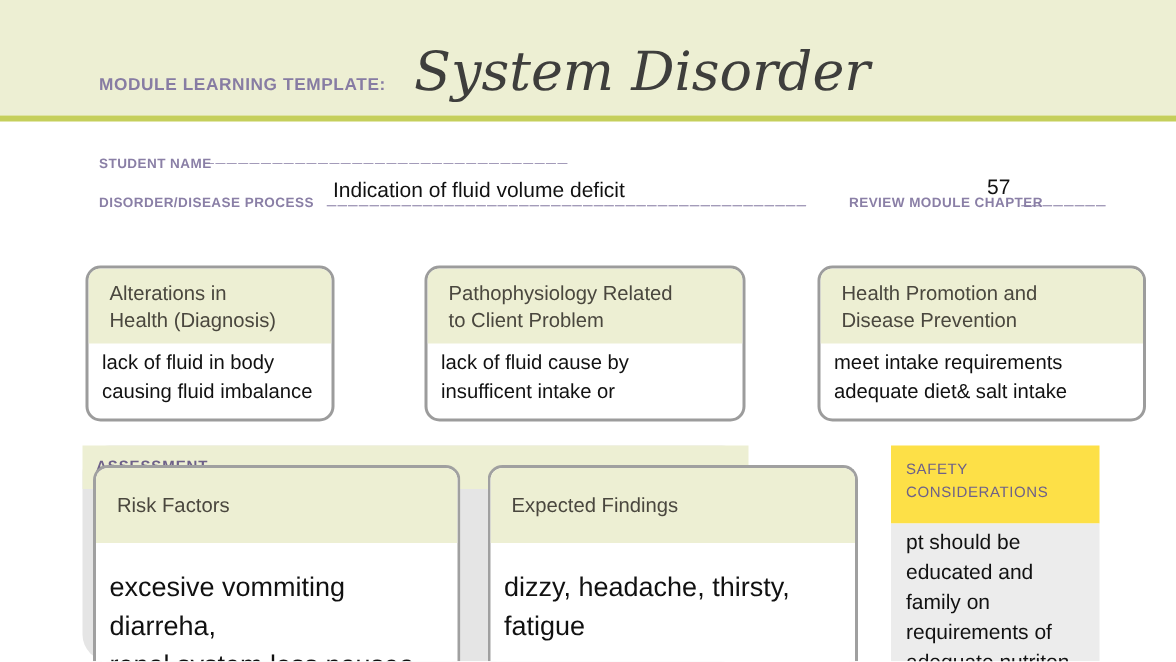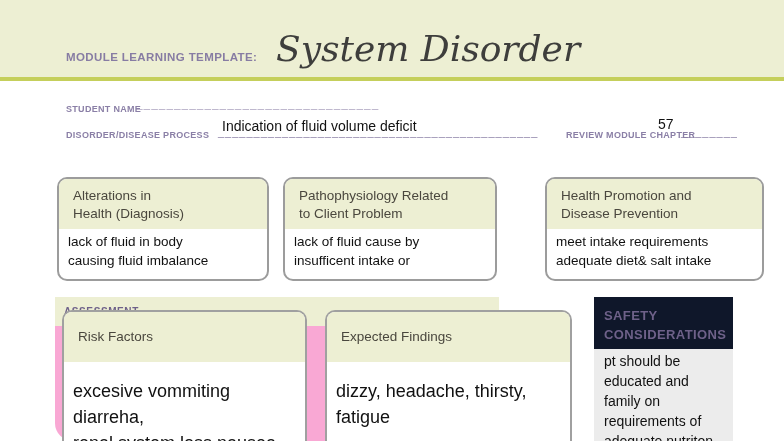--- a/index.html
+++ b/index.html
@@ -64,21 +64,21 @@
   }
 
   
   .box {
     position: absolute; top: 177px; height: 104px;
     background: #ffffff;
     border: 2px solid #9C9C9C;
     border-radius: 10px;
     overflow: hidden;
   }
-  .box-1 { left: 57px;  width: 212px; }
+  .box-1 { left: 57px;  width: 166px; }
   .box-2 { left: 283px; width: 214px; }
   .box-3 { left: 545px; width: 219px; }
   .box-head {
     background: #EDEFD3;
     height: 50px;
     padding: 8px 4px 0 14px;
     font-size: 13.5px;
     color: #4A473E;
     line-height: 1.3;
     white-space: pre-line;
@@ -88,21 +88,21 @@
     font-size: 13.5px;
     color: #111111;
     line-height: 1.4;
     white-space: pre-line;
   }
 
   
   .assessment {
     position: absolute; left: 55px; top: 297px;
     width: 444px; height: 144px;
-    background: #f9a8d4;
+    background: #e5e5e5;
     border-radius: 18px;
   }
   .assessment-band {
     position: absolute; left: 0; top: 0;
     width: 100%; height: 29px;
     background: #EDEFD3;
   }
   .assessment-label {
     position: absolute; left: 9px; top: 9px;
     font-size: 10px; font-weight: bold;
@@ -136,23 +136,23 @@
     margin-top: 10px;
   }
 
   
   .safety {
     position: absolute; left: 594px; top: 297px;
     width: 139px; height: 144px;
   }
   .safety-head {
     height: 52px;
-    background: #0f172a;
+    background: #fde047;
     padding: 10px 4px 0 10px;
-    font-size: 13px; font-weight: bold;
+    font-size: 10px; font-weight: normal;
     letter-spacing: 0.4px;
     line-height: 1.45;
     color: #6E6189;
     white-space: pre-line;
   }
   .safety-body {
     height: 92px;
     background: #ECECEC;
     padding: 3px 2px 0 10px;
     font-size: 14px;

